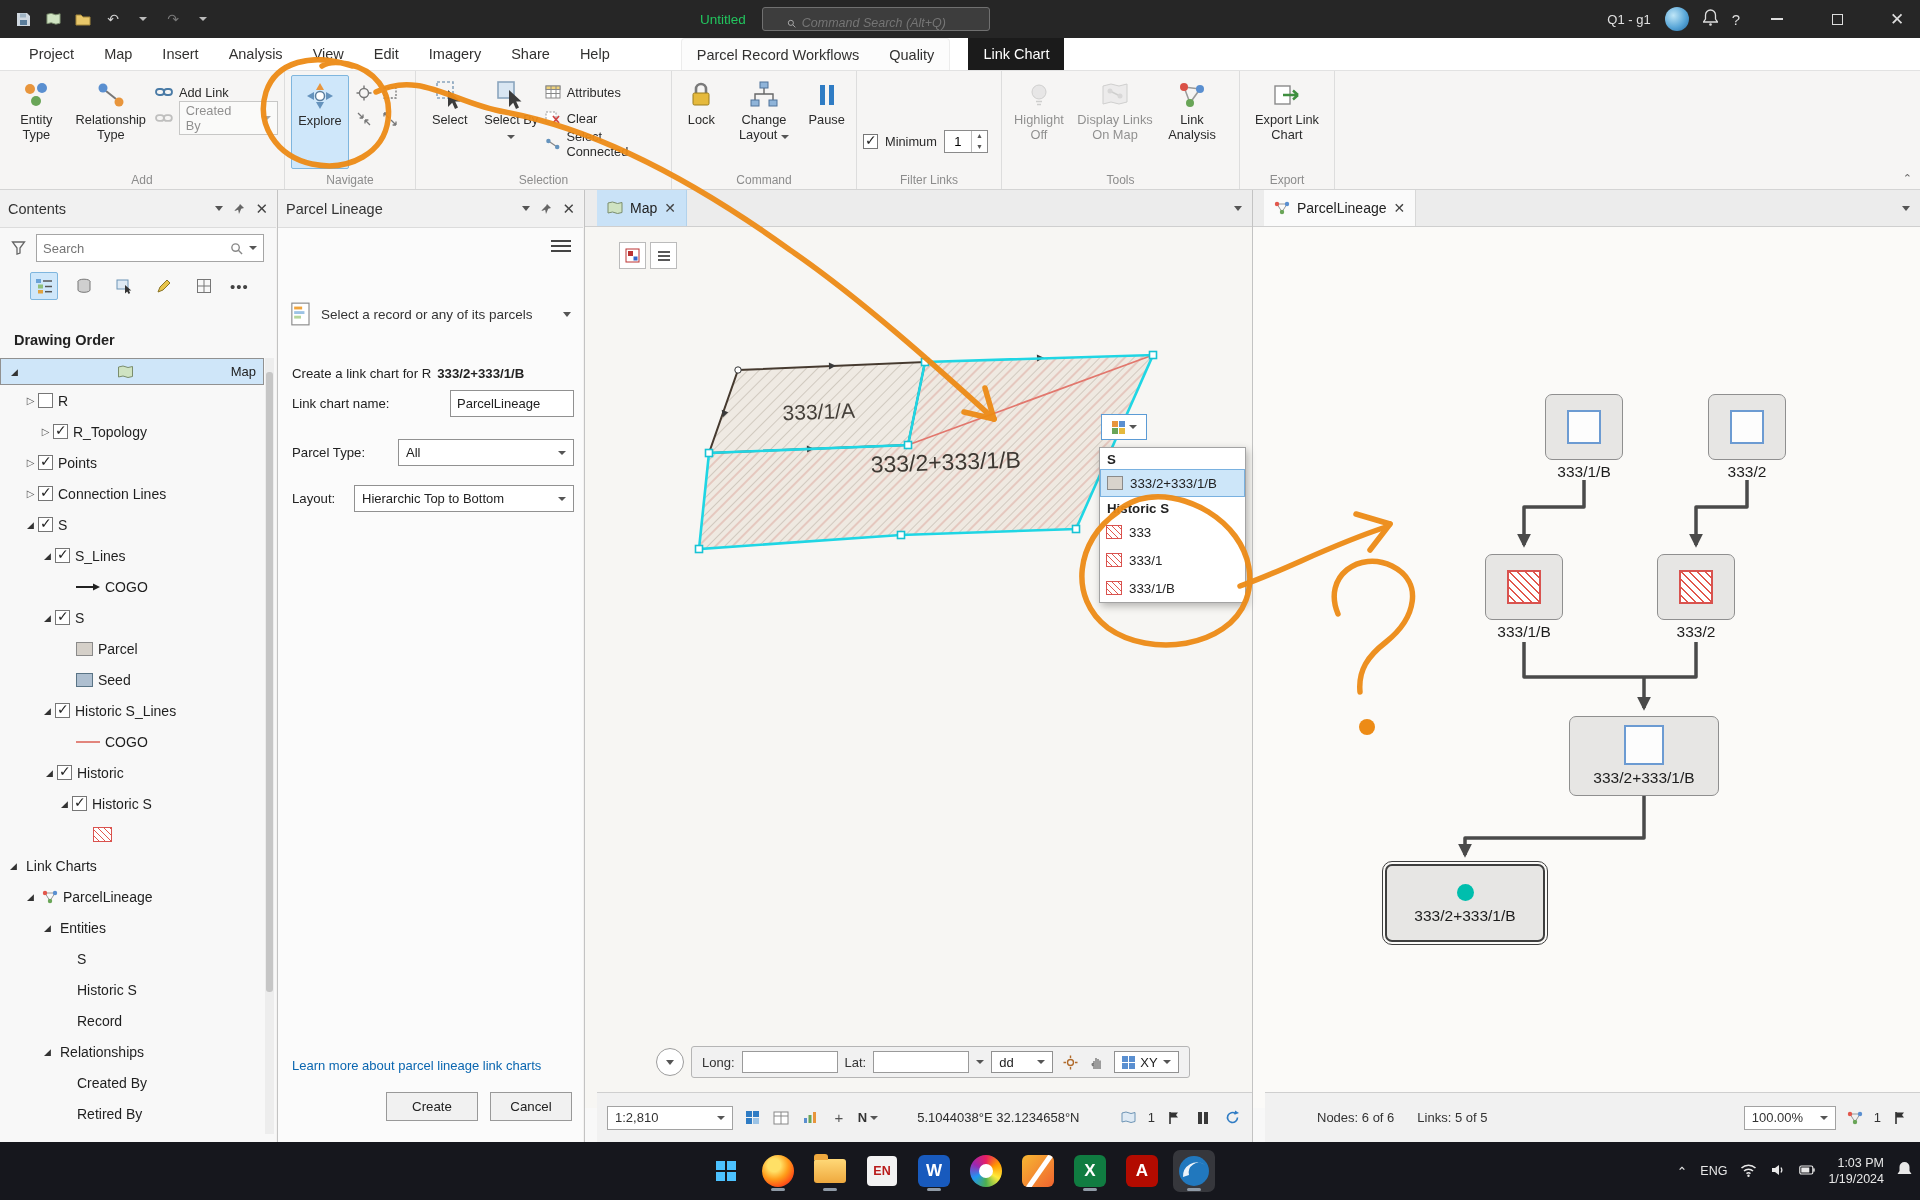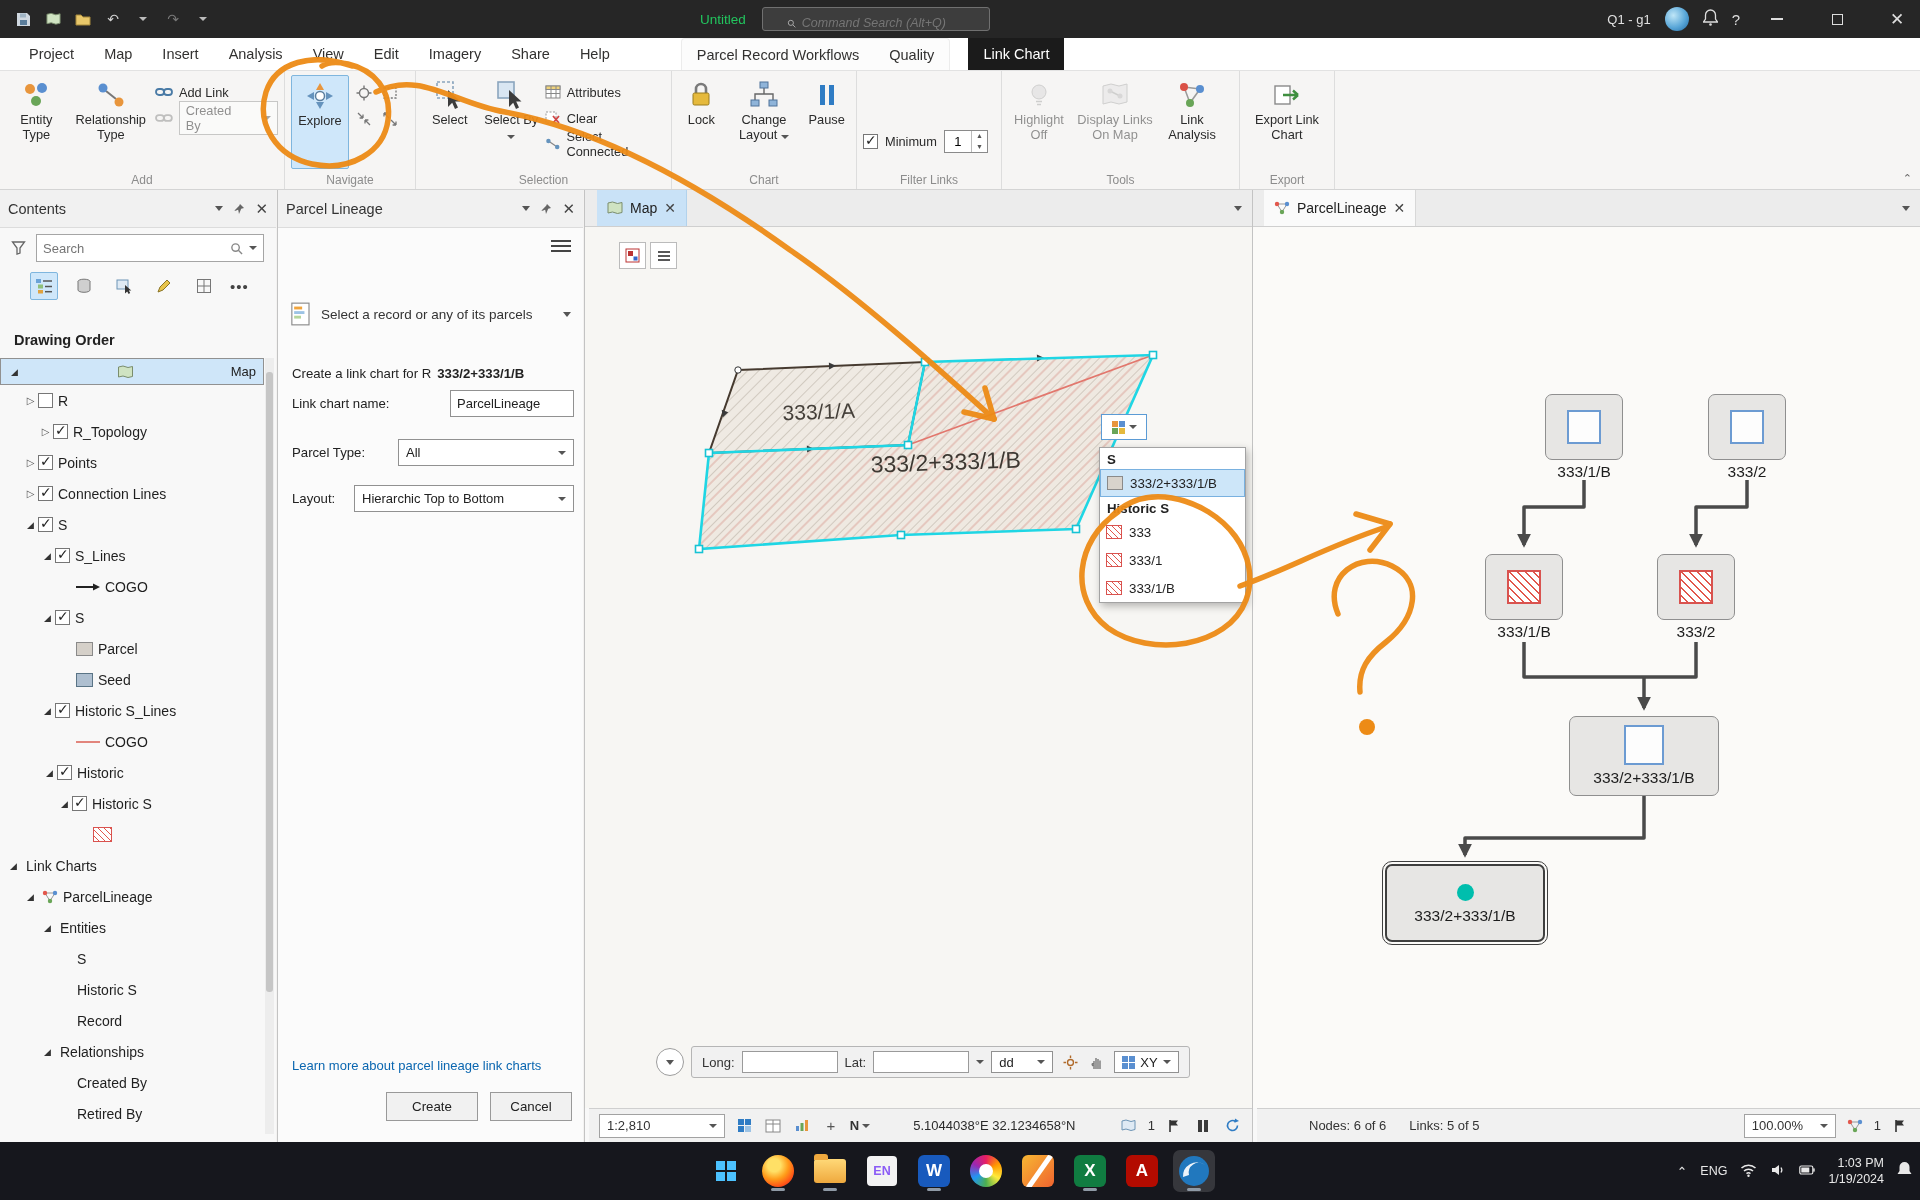--- a/index.html
+++ b/index.html
@@ -95,21 +95,21 @@
   .btn{height:29px;border:1px solid #999;background:#f1f1f1;font-size:13.3px;color:#222;display:flex;align-items:center;justify-content:center;}
 
   
   .vtabbar{position:absolute;top:0;left:0;right:0;height:37px;background:#ececec;border-bottom:1px solid #cfcfcf;display:flex;align-items:stretch;}
   .vtab{display:flex;align-items:center;gap:7px;padding:0 10px;font-size:14px;color:#222;}
   .vtab.mapon{background:#c9e2f7;border-right:1px solid #b2d2ec;}
   .vtab.charton{background:#fafafa;border-right:1px solid #d8d8d8;}
   .vtab .x{font-size:14px;color:#444;}
   .vtab-caret{margin-left:auto;display:flex;align-items:center;padding-right:10px;}
   .canvas{position:absolute;top:37px;left:0;right:0;bottom:34px;background:#f7f6f3;overflow:hidden;}
-  .statusbar{position:absolute;bottom:0;left:4px;right:0;height:34px;background:#f1f1f1;border-top:1px solid #cfcfcf;display:flex;align-items:center;gap:9px;padding:0 10px;font-size:13px;color:#333;}
+  .statusbar{position:absolute;bottom:0;left:12px;right:0;height:50px;background:#f1f1f1;border-top:1px solid #cfcfcf;display:flex;align-items:center;gap:9px;padding:0 10px;font-size:13px;color:#333;}
   .sbsel{height:24px;background:#fff;border:1px solid #a2a2a2;display:flex;align-items:center;gap:8px;padding:0 7px;font-size:13px;}
   .sbicon{display:flex;align-items:center;justify-content:center;width:20px;height:20px;}
   .pausebars{display:flex;gap:2.5px;}
   .pausebars i{width:3.5px;height:12px;background:#3a3a3a;}
 
   
   .maptools{position:absolute;top:52px;left:34px;display:flex;gap:4px;z-index:4;}
   .mtb{width:27px;height:27px;background:#fff;border:1px solid #bbb;display:flex;align-items:center;justify-content:center;}
   .minitb{position:absolute;left:516px;top:224px;width:46px;height:26px;background:#fff;border:1px solid #5b9bd5;display:flex;align-items:center;justify-content:center;gap:4px;z-index:5;}
   .grid4{display:grid;grid-template-columns:6px 6px;grid-auto-rows:6px;gap:1px;}
@@ -142,21 +142,21 @@
   .ticons{position:absolute;left:50%;transform:translateX(-50%);display:flex;align-items:center;gap:10px;}
   .ticon{width:42px;height:42px;border-radius:7px;display:flex;align-items:center;justify-content:center;position:relative;}
   .ticon.open::after{content:"";position:absolute;bottom:1px;left:14px;right:14px;height:3px;border-radius:2px;background:#8f9aa6;}
   .ticon.active{background:rgba(255,255,255,.14);}
   .winlogo{display:grid;grid-template-columns:9px 9px;grid-auto-rows:9px;gap:2px;}
   .winlogo i{background:#4cc2ff;display:block;}
   .ffx{width:32px;height:32px;border-radius:50%;background:radial-gradient(circle at 38% 32%,#ffe066 0 22%,#ff9c1a 48%,#ff5417 72%,#b3173c 100%);}
   .folder{width:32px;height:24px;background:linear-gradient(#ffd978,#efa93e);border-radius:3px;position:relative;}
   .folder::before{content:"";position:absolute;top:-5px;left:0;width:14px;height:6px;background:#efa93e;border-radius:3px 3px 0 0;}
   .tile{width:32px;height:32px;border-radius:6px;color:#fff;font-weight:bold;font-size:17px;display:flex;align-items:center;justify-content:center;}
-  .enbadge{width:30px;height:30px;background:#f3f3f3;border-radius:4px;color:#8b5cf6;font-weight:bold;font-size:12.5px;display:flex;align-items:center;justify-content:center;}
+  .enbadge{width:30px;height:30px;background:#f3f3f3;border-radius:4px;color:#b91c1c;font-weight:bold;font-size:12.5px;display:flex;align-items:center;justify-content:center;}
   .palette{width:32px;height:32px;border-radius:50%;background:conic-gradient(#e91e63,#ff9800,#ffeb3b,#4caf50,#2196f3,#9c27b0,#e91e63);position:relative;}
   .palette::after{content:"";position:absolute;inset:9px;border-radius:50%;background:#fff;}
   .oranget{width:32px;height:32px;border-radius:6px;background:linear-gradient(135deg,#f7b733,#f0642f);position:relative;overflow:hidden;}
   .oranget::after{content:"";position:absolute;left:14px;top:-4px;width:5px;height:44px;background:#fff;transform:rotate(35deg);}
   .tray{position:absolute;right:8px;display:flex;align-items:center;gap:13px;color:#e8e8e8;font-size:12.5px;height:100%;}
   .clockblk{text-align:right;line-height:16px;font-size:12.5px;}
 
   
   .anno{position:absolute;left:0;top:0;z-index:99;pointer-events:none;}
 </style>
@@ -380,21 +380,21 @@
           </svg>
         <span><span>Change Layout</span> <span class="caret"></span></span>
       </div>
       <div class="big" style="width:50px">
         <svg width="30" height="30" viewBox="0 0 30 30">
             <rect x="8" y="5" width="5" height="20" fill="#2f7cc4"></rect>
             <rect x="17" y="5" width="5" height="20" fill="#2f7cc4"></rect>
           </svg>
         <span>Pause</span>
       </div>
-      <div class="gname">Chart</div>
+      <div class="gname">Command</div>
     </div>
 
     <div class="rgroup" style="width:145px">
       <div style="display:flex;align-items:center;gap:7px;margin-top:38px;">
         <span class="cb on"></span>
         <span style="font-size:12.8px;color:#2b2b2b;">Minimum</span>
         <span class="spin">
           <span class="val">1</span>
           <span class="updown">
               <span>▲</span>

